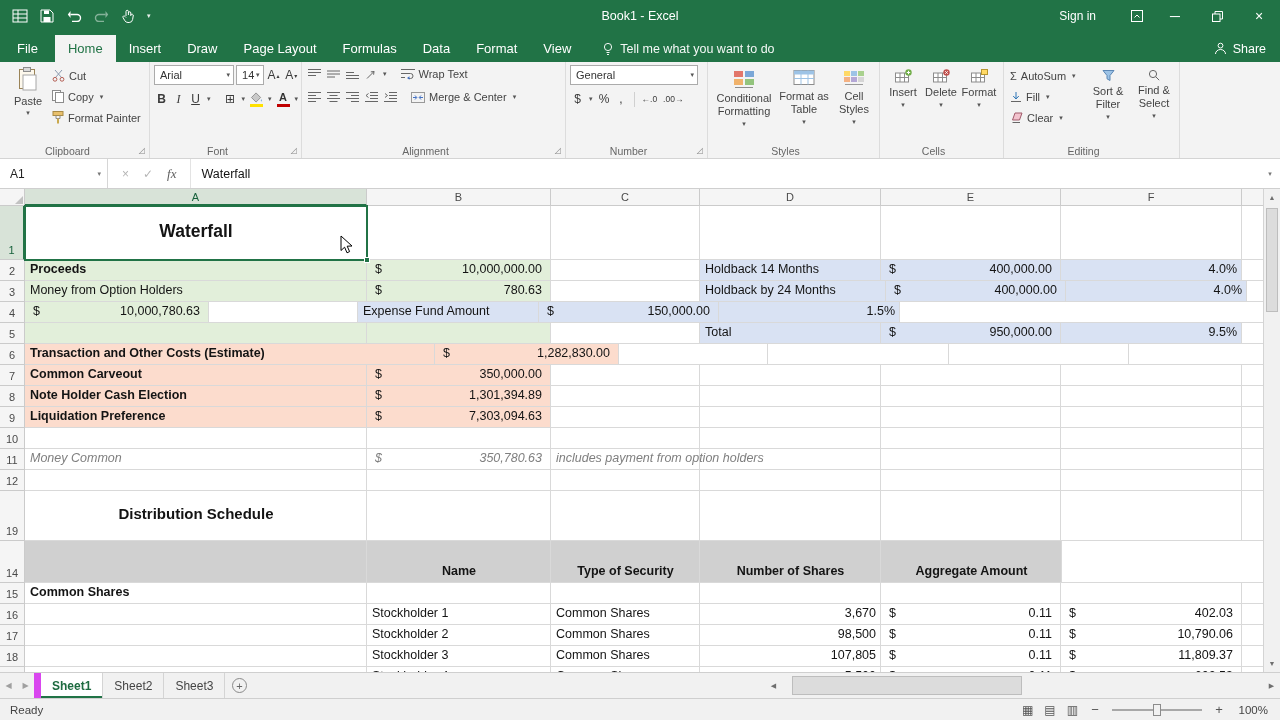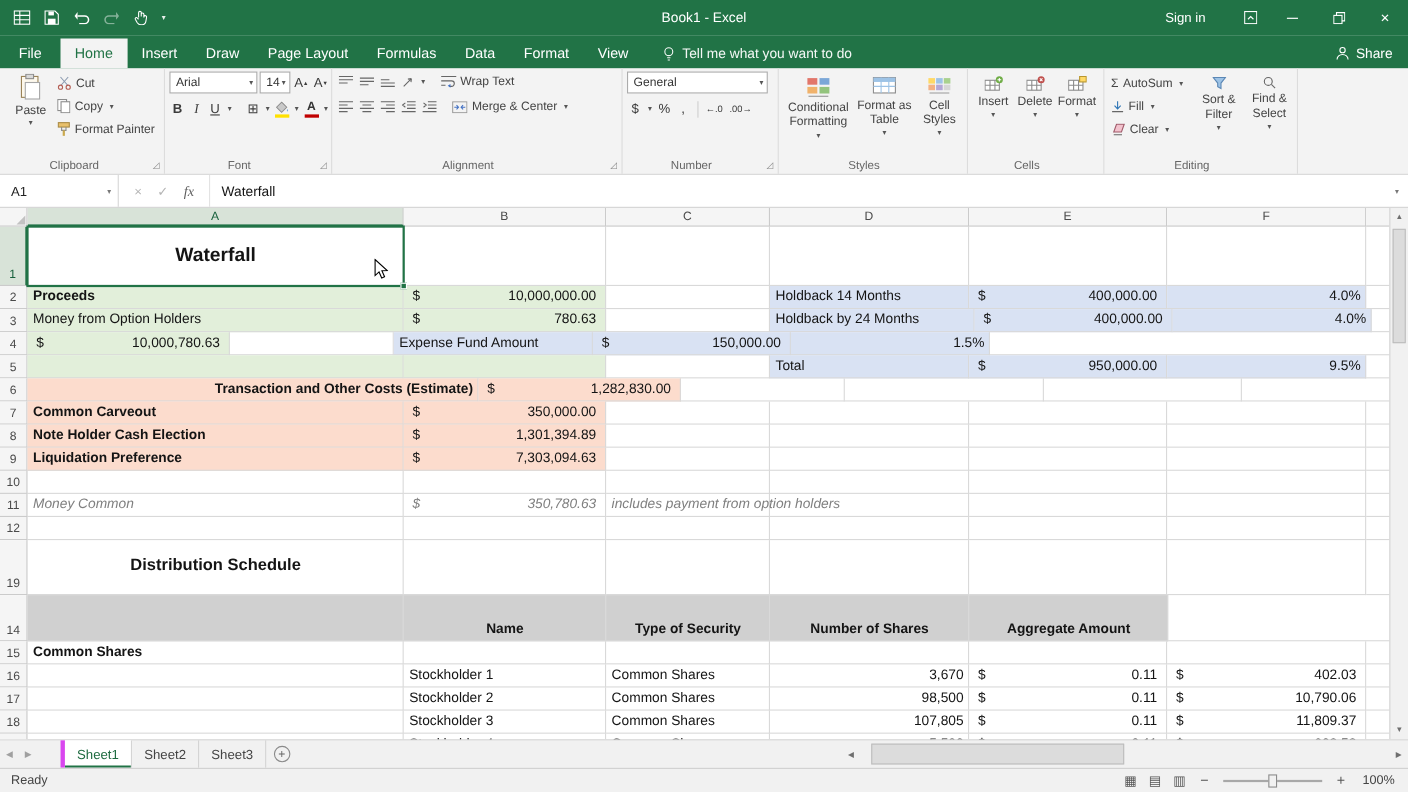--- a/index.html
+++ b/index.html
@@ -104,21 +104,21 @@
   .vscroll{position:absolute;top:0;right:0;bottom:0;width:17px;background:#f1f1f1;border-left:1px solid #d4d4d4;z-index:5;}
   .varr{position:absolute;top:0;left:0;right:0;height:17px;display:flex;align-items:center;justify-content:center;font-size:7px;color:#6f6f6f;}
   .varr.bottom{top:auto;bottom:0;}
   .vthumb{position:absolute;left:2px;right:2px;top:19px;height:104px;background:#dcdcdc;border:1px solid #bdbdbd;}
   .cursor{position:absolute;left:340px;top:46px;pointer-events:none;z-index:10;}
 
   
   .sheetbar{height:26px;background:#f1f1f1;border-top:1px solid #cfcfcf;display:flex;align-items:stretch;flex:none;}
   .snav{width:17px;display:flex;align-items:center;justify-content:center;font-size:8px;color:#a0a0a0;}
   .stab{padding:0 11px;display:flex;align-items:center;font-size:12px;color:#444;border-right:1px solid #d4d4d4;}
-  .stab.active{background:#fff;color:#1e6b40;font-weight:normal;box-shadow:inset 0 -2px 0 #217346;border-left:4px solid #d946ef;margin-left:21px;}
+  .stab.active{background:#fff;color:#1e6b40;font-weight:bold;box-shadow:inset 0 -2px 0 #217346;border-left:7px solid #d946ef;}
   .addsheet{width:28px;display:flex;align-items:center;justify-content:center;}
   .addsheet .plus{width:15px;height:15px;border:1px solid #8a8a8a;border-radius:50%;display:flex;align-items:center;justify-content:center;font-size:11px;color:#666;line-height:0;}
   .hscroll{margin-left:auto;display:flex;align-items:stretch;width:515px;}
   .harr{width:17px;display:flex;align-items:center;justify-content:center;font-size:7px;color:#6f6f6f;}
   .htrack{flex:1;position:relative;}
   .hthumb{position:absolute;left:10px;top:3px;bottom:3px;width:230px;background:#dcdcdc;border:1px solid #bdbdbd;}
 
   
   .statusbar{height:22px;background:#f1f1f1;border-top:1px solid #cfcfcf;display:flex;align-items:center;flex:none;font-size:11.5px;color:#444;}
   .ready{padding-left:10px;}
@@ -671,21 +671,21 @@
             <span>$</span>
             <span>950,000.00</span>
           </div>
           <div class="cell al-r bg-blue" style="width: 181px;">
             <span>9.5%</span>
           </div>
           <div class="cell rfill"></div>
         </div>
         <div class="grow" style="height: 21px;">
           <div class="row-hdr">6</div>
-          <div class="cell b bg-red" style="width: 410px; justify-content: flex-end;">
+          <div class="cell b bg-red" style="width: 410px;">
             <span>Transaction and Other Costs (Estimate)</span>
           </div>
           <div class="cell bg-red cur" style="width: 184px;">
             <span>$</span>
             <span>1,282,830.00</span>
           </div>
           <div class="cell" style="width: 149px;"></div>
           <div class="cell" style="width: 181px;"></div>
           <div class="cell" style="width: 180px;"></div>
           <div class="cell" style="width: 181px;"></div>

